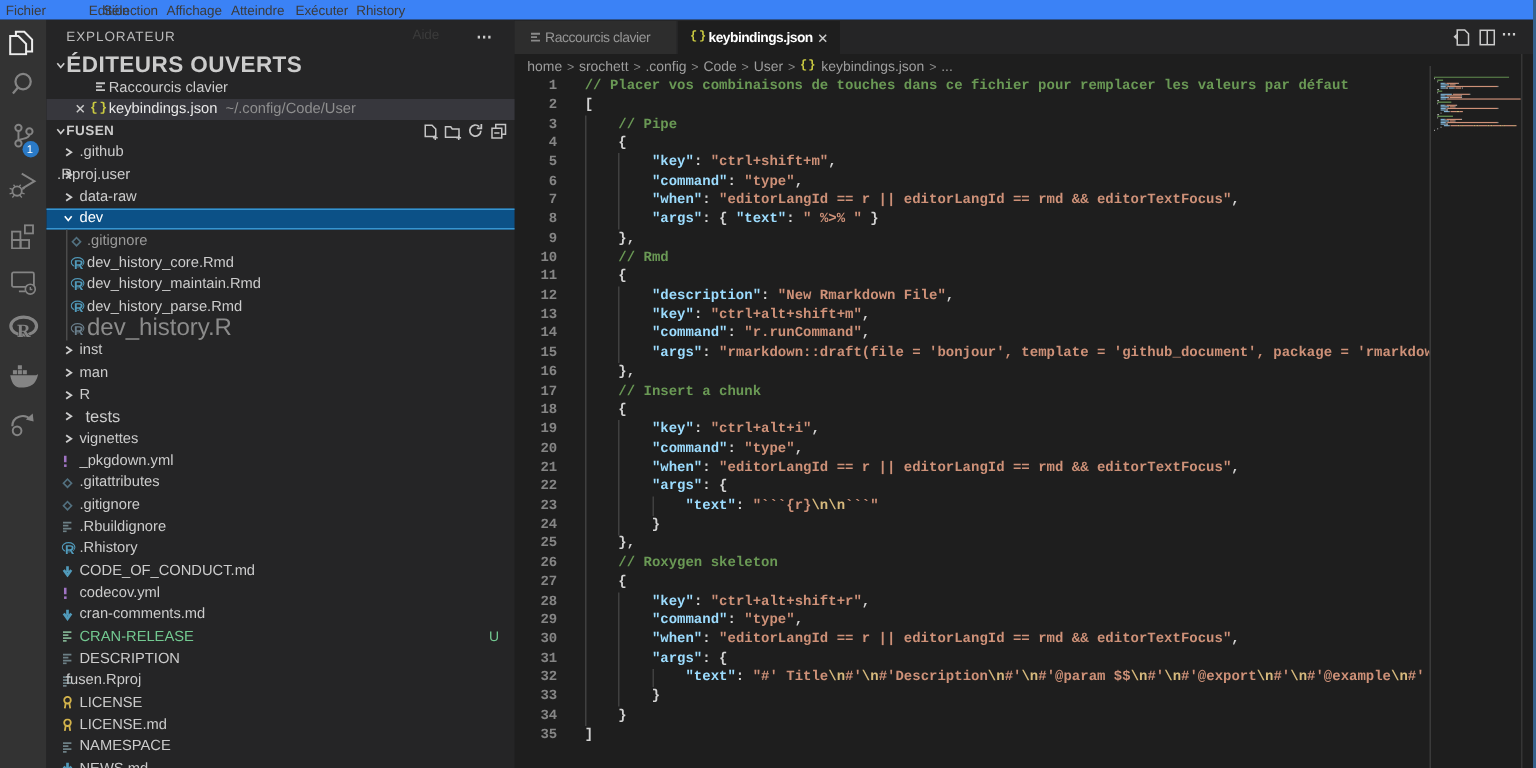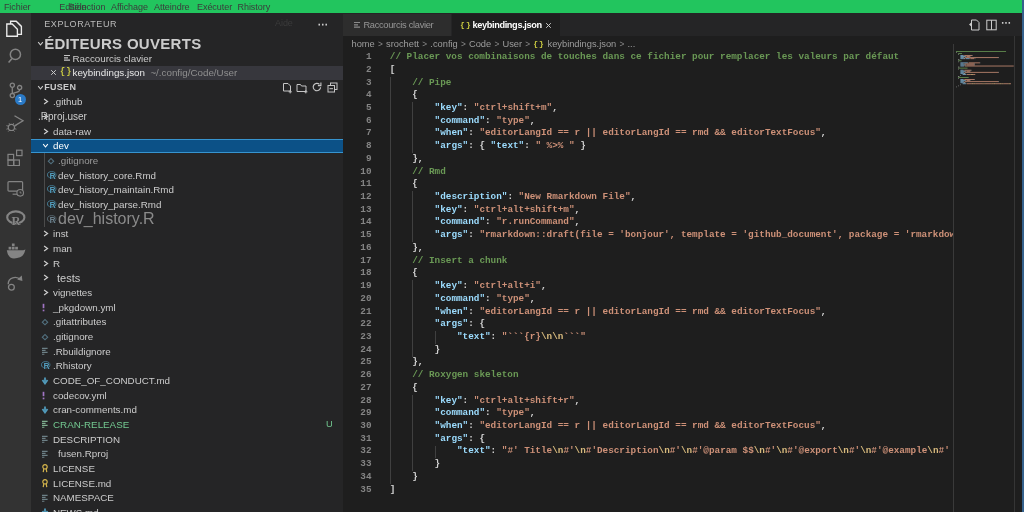--- a/index.html
+++ b/index.html
@@ -6,21 +6,21 @@
 .lb{display:flex;align-items:center;white-space:pre;}
 #codeclip{left:343px;top:51.14px;width:610px;height:460.86px;overflow:hidden;}
 #code{left:46.80000000000001px;top:0;white-space:pre;font-family:"Liberation Mono",monospace;font-size:9.33px;font-weight:bold;}
 .cl{height:12.727px;line-height:12.727px;}
 .ln{position:absolute;left:-29.5px;width:11.2px;color:#858585;text-align:right;}
 .c{color:#6a9955;} .k{color:#9cdcfe;} .s{color:#ce9178;} .p{color:#d4d4d4;} .e{color:#d7ba7d;}
 </style></head><body>
 <div class="abs" style="left:0;top:13px;width:30.5px;height:499px;background:#333333"></div>
 <div class="abs" style="left:30.5px;top:13px;width:312.5px;height:499px;background:#252526"></div>
 <div class="abs" style="left:343px;top:13px;width:681px;height:23px;background:#252526"></div>
-<div class="abs" style="left:0;top:0;width:1024px;height:13px;background:#22c55e;color:#3b3b3b;font-size:9px;letter-spacing:-0.05px">
+<div class="abs" style="left:0;top:0;width:1024px;height:13px;background:#3b82f6;color:#3b3b3b;font-size:9px;letter-spacing:-0.05px">
     <span class="abs" style="left:3.9px;top:0;height:13px;display:flex;align-items:center;">Fichier</span>
     <span class="abs" style="left:35.2px;top:0;height:13px;display:flex;align-items:center;margin-left:24px;">Edition</span>
     <span class="abs" style="left:68.8px;top:0;height:13px;display:flex;align-items:center;">Sélection</span>
     <span class="abs" style="left:111px;top:0;height:13px;display:flex;align-items:center;">Affichage</span>
     <span class="abs" style="left:154px;top:0;height:13px;display:flex;align-items:center;">Atteindre</span>
     <span class="abs" style="left:197px;top:0;height:13px;display:flex;align-items:center;">Exécuter</span>
     <span class="abs" style="left:237.5px;top:0;height:13px;display:flex;align-items:center;">Rhistory</span>
     <span class="abs" style="left:275px;top:0;height:13px;display:flex;align-items:center;margin-top:16px;">Aide</span>
   </div>
 <svg class="abs" style="left:6px;top:20px" width="17" height="17" viewBox="0 0 17 17">
@@ -210,21 +210,21 @@
   </svg>
 <span class="abs lb" style="left:53px;top:417.15px;height:14.66px;color:#73c991;font-size:9.8px;letter-spacing:0px">CRAN-RELEASE</span>
 <span class="abs lb" style="left:326px;top:417.15px;height:14.66px;color:#73c991;font-size:9.3px;letter-spacing:0px">U</span>
 <svg class="abs" style="left:41px;top:435.14000000000027px" width="8" height="8" viewBox="0 0 8 8">
     <path d="M1 1.4 h5.6 M1 3.4 h3.6 M1 5.4 h5.6 M1 7.2 h2.4" stroke="#6d8086" stroke-width="1.1" fill="none"></path>
   </svg>
 <span class="abs lb" style="left:53px;top:431.81px;height:14.66px;color:#cccccc;font-size:9.8px;letter-spacing:0px">DESCRIPTION</span>
 <svg class="abs" style="left:41px;top:449.8000000000003px" width="8" height="8" viewBox="0 0 8 8">
     <path d="M1 1.4 h5.6 M1 3.4 h3.6 M1 5.4 h5.6 M1 7.2 h2.4" stroke="#6d8086" stroke-width="1.1" fill="none"></path>
   </svg>
-<span class="abs lb" style="left:58px;top:446.47px;height:14.66px;color:#cccccc;font-size:9.8px;letter-spacing:0px">fusen.Rproj</span>
+<span class="abs lb" style="left:44px;top:446.47px;height:14.66px;color:#cccccc;font-size:9.8px;letter-spacing:0px">fusen.Rproj</span>
 <svg class="abs" style="left:41px;top:463.9600000000003px" width="8" height="9" viewBox="0 0 8 9">
     <circle cx="4" cy="2.8" r="2.2" stroke="#d4b44c" stroke-width="1.2" fill="none"></circle>
     <path d="M2.8 4.8 L2.2 8.2 M5.2 4.8 L5.8 8.2" stroke="#d4b44c" stroke-width="1.2"></path>
   </svg>
 <span class="abs lb" style="left:53px;top:461.13px;height:14.66px;color:#cccccc;font-size:9.8px;letter-spacing:0px">LICENSE</span>
 <svg class="abs" style="left:41px;top:478.62000000000035px" width="8" height="9" viewBox="0 0 8 9">
     <circle cx="4" cy="2.8" r="2.2" stroke="#d4b44c" stroke-width="1.2" fill="none"></circle>
     <path d="M2.8 4.8 L2.2 8.2 M5.2 4.8 L5.8 8.2" stroke="#d4b44c" stroke-width="1.2"></path>
   </svg>
 <span class="abs lb" style="left:53px;top:475.79px;height:14.66px;color:#cccccc;font-size:9.8px;letter-spacing:0px">LICENSE.md</span>

